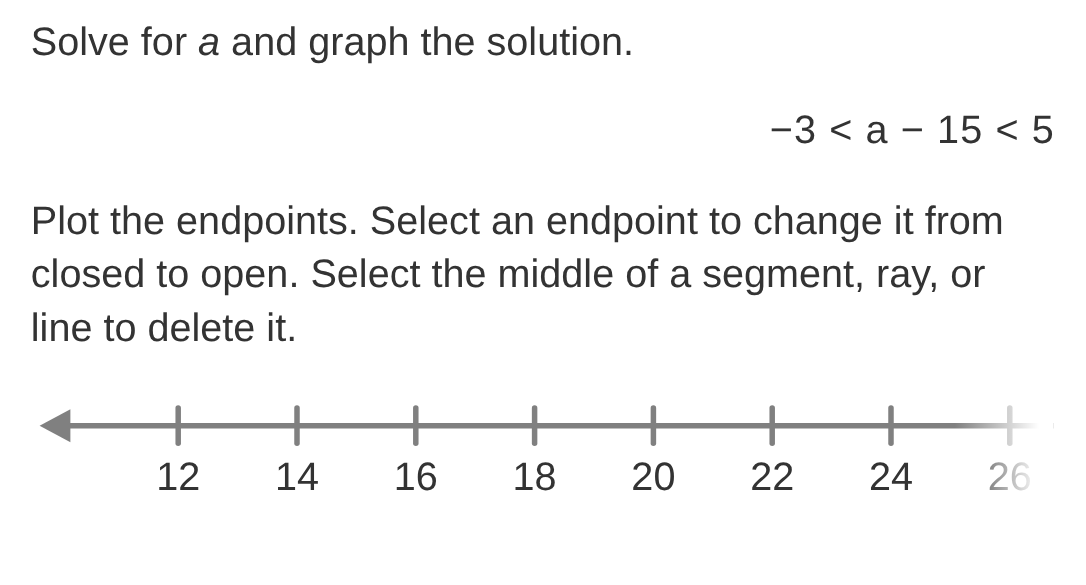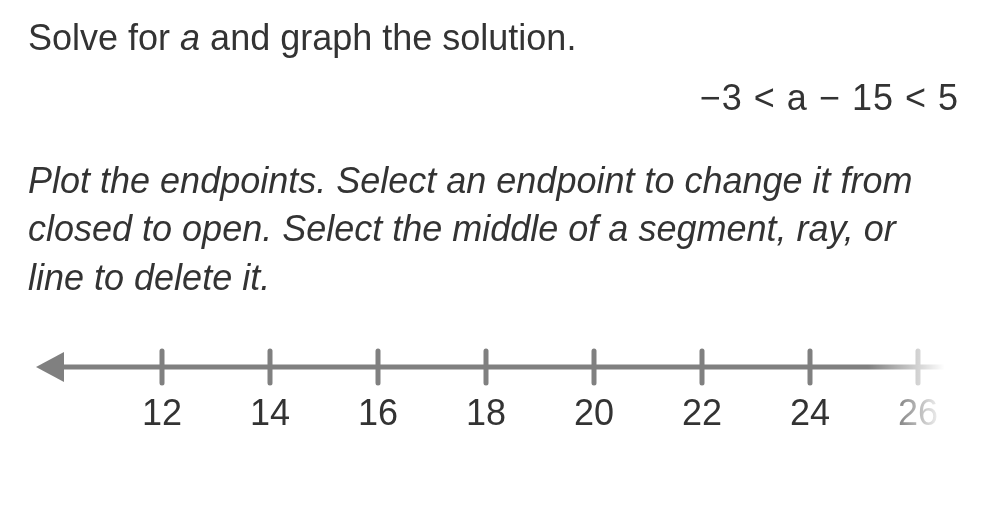--- a/index.html
+++ b/index.html
@@ -12,33 +12,32 @@
     height:532px;
   }
   .page {
     padding:14px 28px 0 28px;
     box-sizing:border-box;
     width:987px;
   }
   .prompt {
     font-size:36px;
     line-height:1.35;
-    margin-bottom:14px;
+    margin-bottom:34px;
   }
   .inequality {
     font-size:36px;
     margin-left:40px;
     margin-bottom:38px;
     letter-spacing:1px;
     white-space:pre;
     text-align:right;
   }
   .instructions {
     font-size:36px;
-    font-style:italic;
     line-height:1.35;
     margin-bottom:20px;
   }
   .chart {
     width:930px;
     height:140px;
     position:relative;
   }
   .axis-line {
     stroke:#808080;

